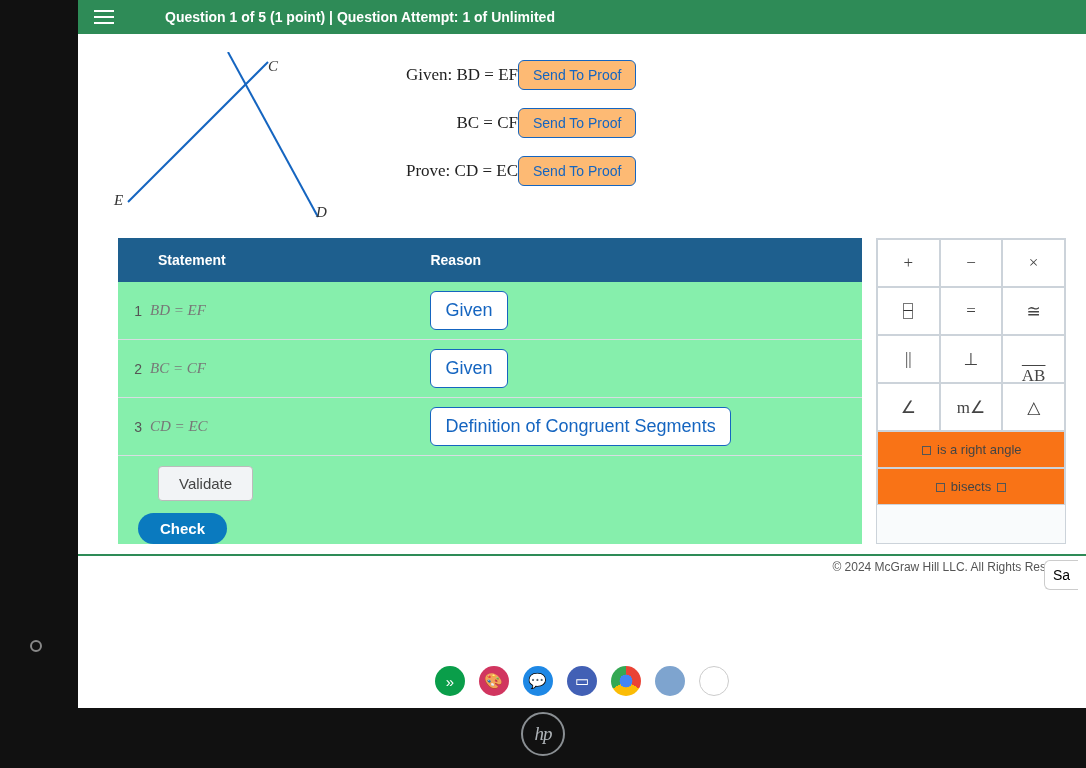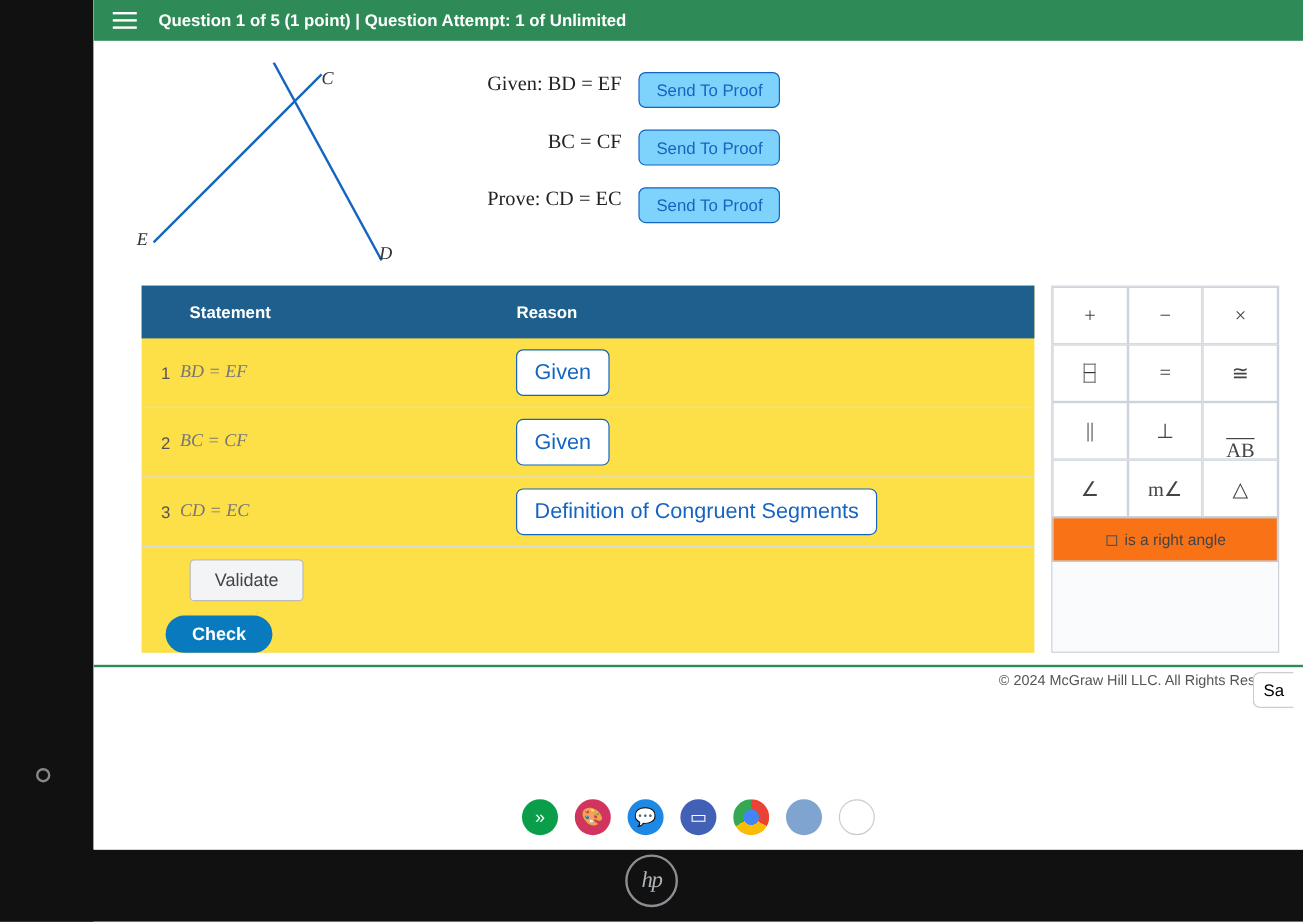--- a/index.html
+++ b/index.html
@@ -19,48 +19,48 @@
   }
   .power-light {
     position:absolute; left:30px; top:640px; width:12px; height:12px; border:2px solid #888; border-radius:50%;
   }
   .screen {
     position:absolute; left:78px; top:0; right:0; bottom:60px;
     background:#fff; overflow:hidden;
   }
   .top-green {
     background:#2e8b57; color:#fff; height:34px; display:flex; align-items:center;
-    padding:0 16px; font-size:14px; font-weight:600;
+    padding:0 16px; font-size:14px; font-weight:600;gap:33px;
   }
   .menu-icon { width:20px; height:2px; background:#fff; position:relative; margin-right:18px;}
   .menu-icon::before, .menu-icon::after { content:""; position:absolute; left:0; width:20px; height:2px; background:#fff;}
   .menu-icon::before{ top:-6px;} .menu-icon::after{ top:6px;}
 
   .upper {
     display:flex; padding:18px 30px 6px 30px; gap:40px;
   }
   .figure {
     width:230px; height:170px; position:relative;
   }
   .figure svg { width:100%; height:100%; }
   .fig-label { position:absolute; font-style:italic; font-family:"Times New Roman",serif; font-size:15px; color:#333;}
 
   .givens { padding-top:8px; }
-  .given-row { display:flex; align-items:flex-start; margin-bottom:18px; gap:14px;}
+  .given-row { display:flex; align-items:center; margin-bottom:18px; }
   .given-label { font-family:"Times New Roman",serif; font-size:17px; color:#222; min-width:140px; text-align:right;}
   .pill-btn {
-    border:1px solid #1565c0; color:#1565c0; background:#7dd3fc;
+    border:1px solid #1565c0; color:#1565c0; background:#fdba74;
     border-radius:6px; padding:6px 14px; font-size:14px; cursor:pointer;
   }
 
   .work-area {
     display:flex; margin:10px 20px 0 40px; gap:14px;
     position:relative;
   }
-  .proof-table { flex:1; background:#fde047; }
+  .proof-table { flex:1; background:#86efac; }
   .thead {
     display:flex; background:#1e5f8e; color:#fff; font-size:14px; font-weight:600;
     height:44px; align-items:center;
   }
   .th-stmt { width:42%; padding-left:40px;}
   .th-reason { flex:1; }
   .prow {
     display:flex; border-bottom:1px solid #d8dde2; min-height:58px; align-items:center;
   }
   .pnum { width:32px; text-align:right; color:#555; font-size:14px; padding-right:8px; }
@@ -223,20 +223,23 @@
         <div class="kbtn">
             <span class="ovl">AB</span>
           </div>
         <div class="kbtn">∠</div>
         <div class="kbtn">m∠</div>
         <div class="kbtn">△</div>
       </div>
       <div class="kwide">
         <span class="sq"></span><span> is a right angle</span>
       </div>
+      <div class="kwide">
+        <span class="sq"></span><span> bisects </span><span class="sq"></span>
+      </div>
     </div>
   </div>
 
   <div class="save-tab">Sa</div>
   <div class="divider"></div>
   <div class="copyright">© 2024 McGraw Hill LLC. All Rights Reserved</div>
 
 </div>
 
 <div class="taskbar">

